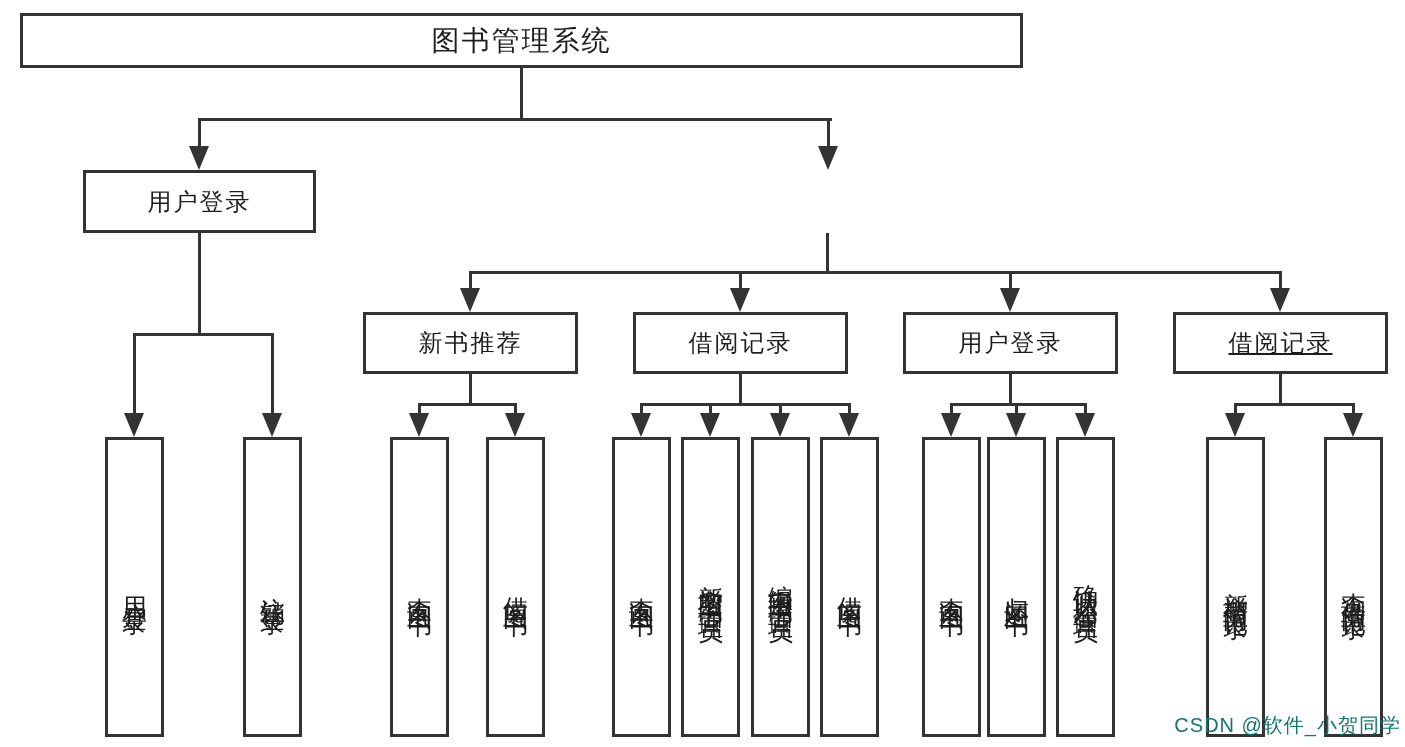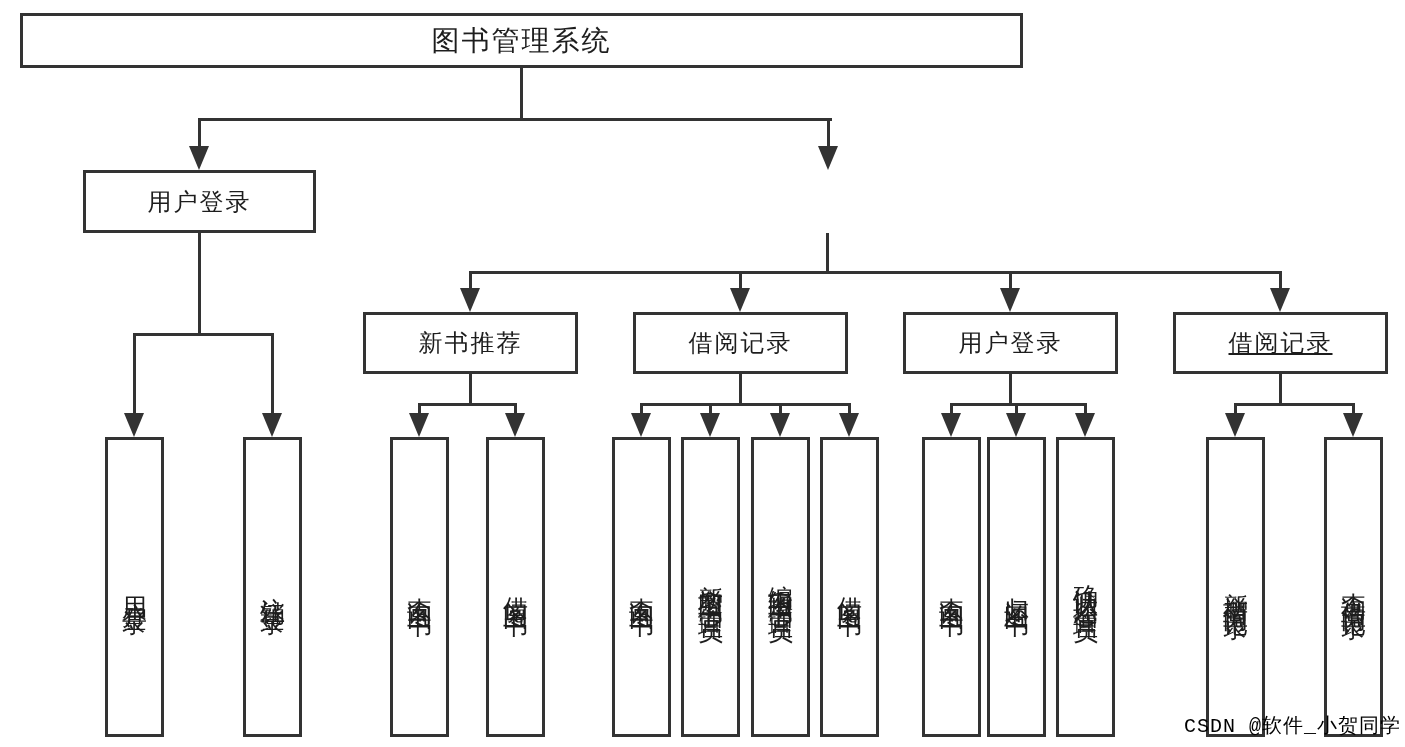--- a/index.html
+++ b/index.html
@@ -19,21 +19,21 @@
     writing-mode:vertical-rl;text-orientation:mixed;line-height:1;
   }
   .line{position:absolute;background:#333;}
   .arrow{
     position:absolute;width:0;height:0;
     border-left:10px solid transparent;border-right:10px solid transparent;
     border-top:24px solid #333;
   }
   .watermark{
     position:absolute;right:4px;top:712px;font-size:20px;letter-spacing:1px;
-    color:#000000;z-index:5;white-space:nowrap;font-family:Liberation Mono, monospace;
+    color:#0f766e;z-index:5;white-space:nowrap;
   }
 </style>
 </head>
 <body>
 
 <div class="canvas">
 
   <div class="box root">图书管理系统</div>
 
   <div class="line" style="left:520px;top:68px;width:3px;height:52px;"></div>

